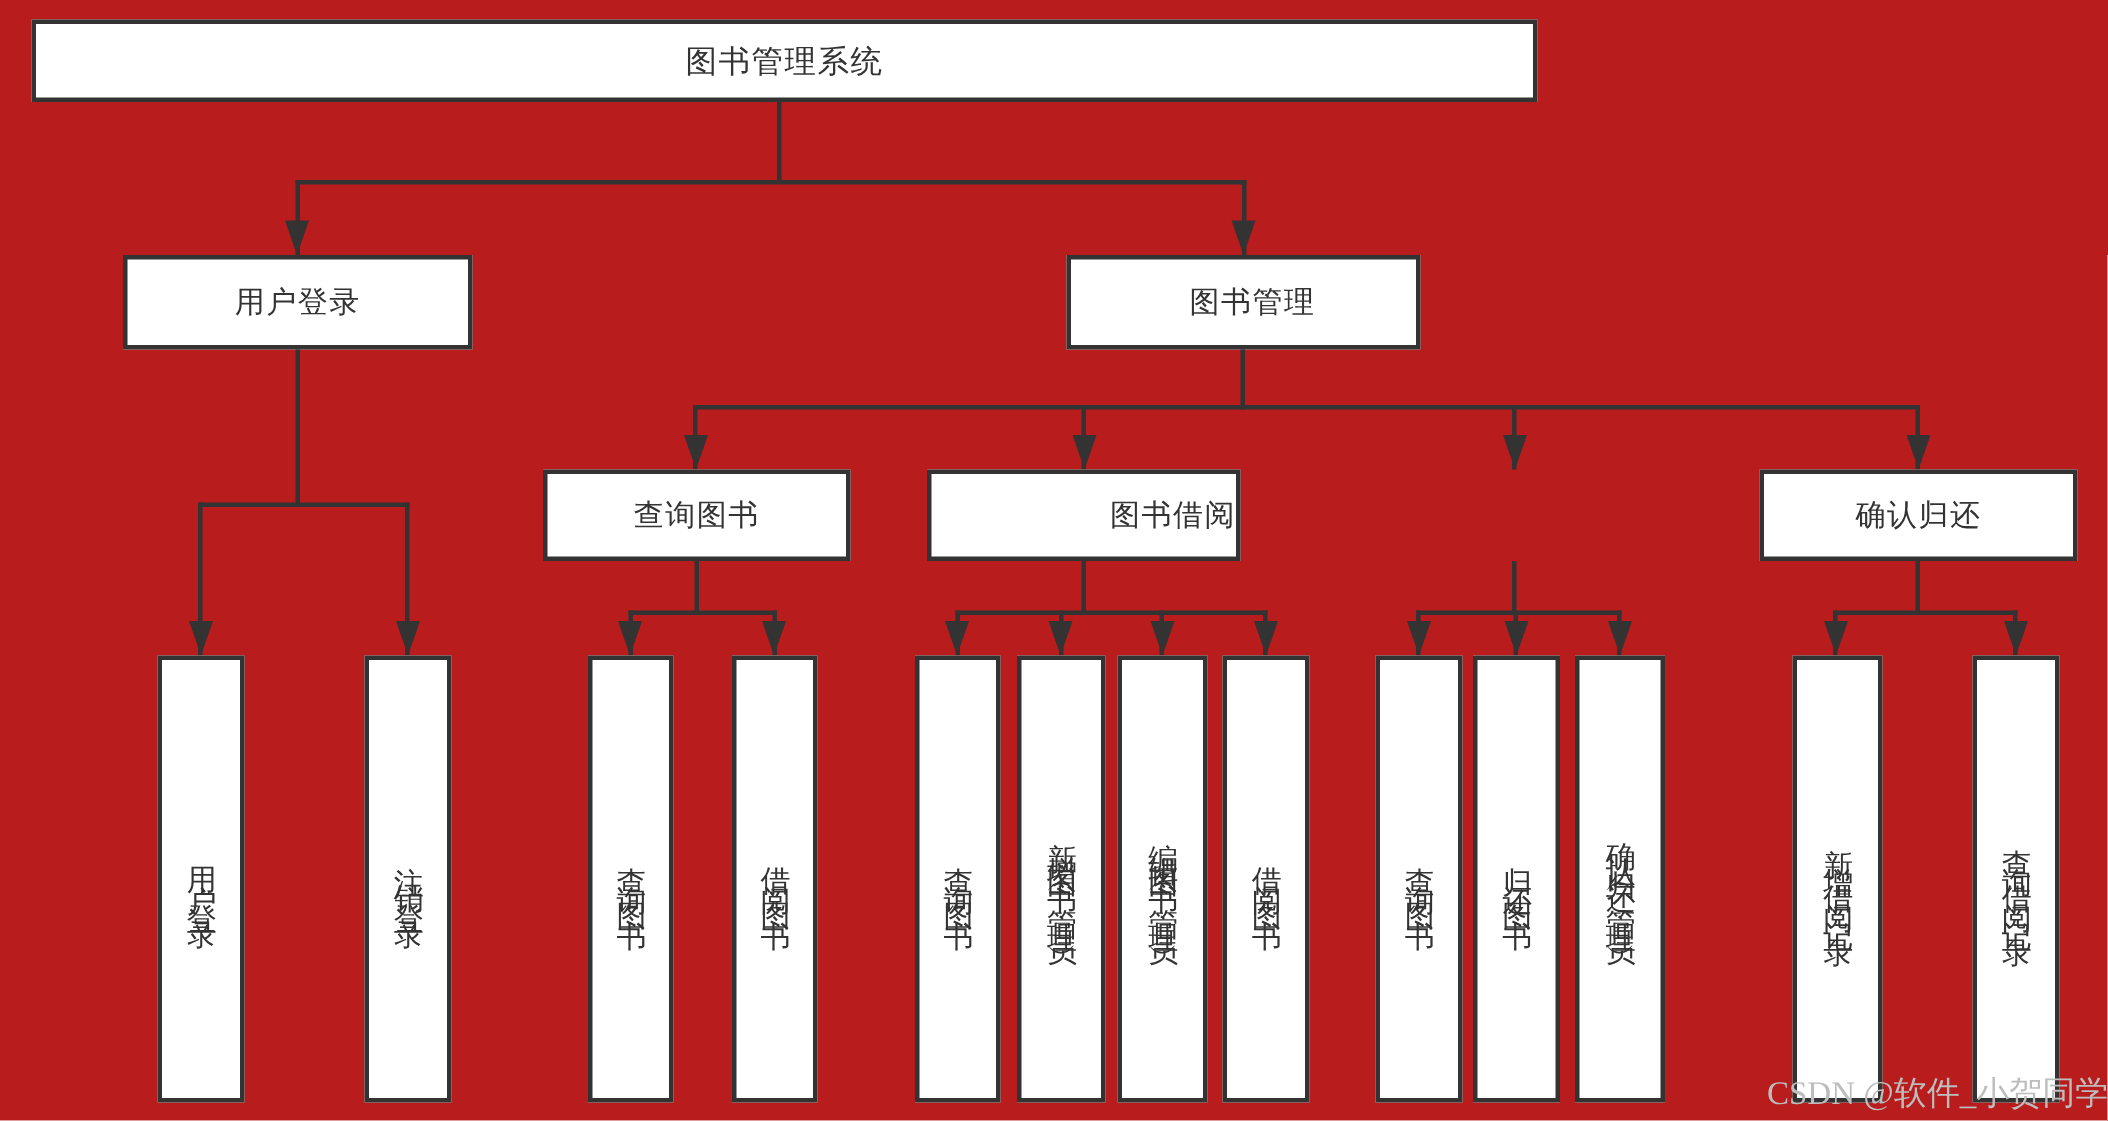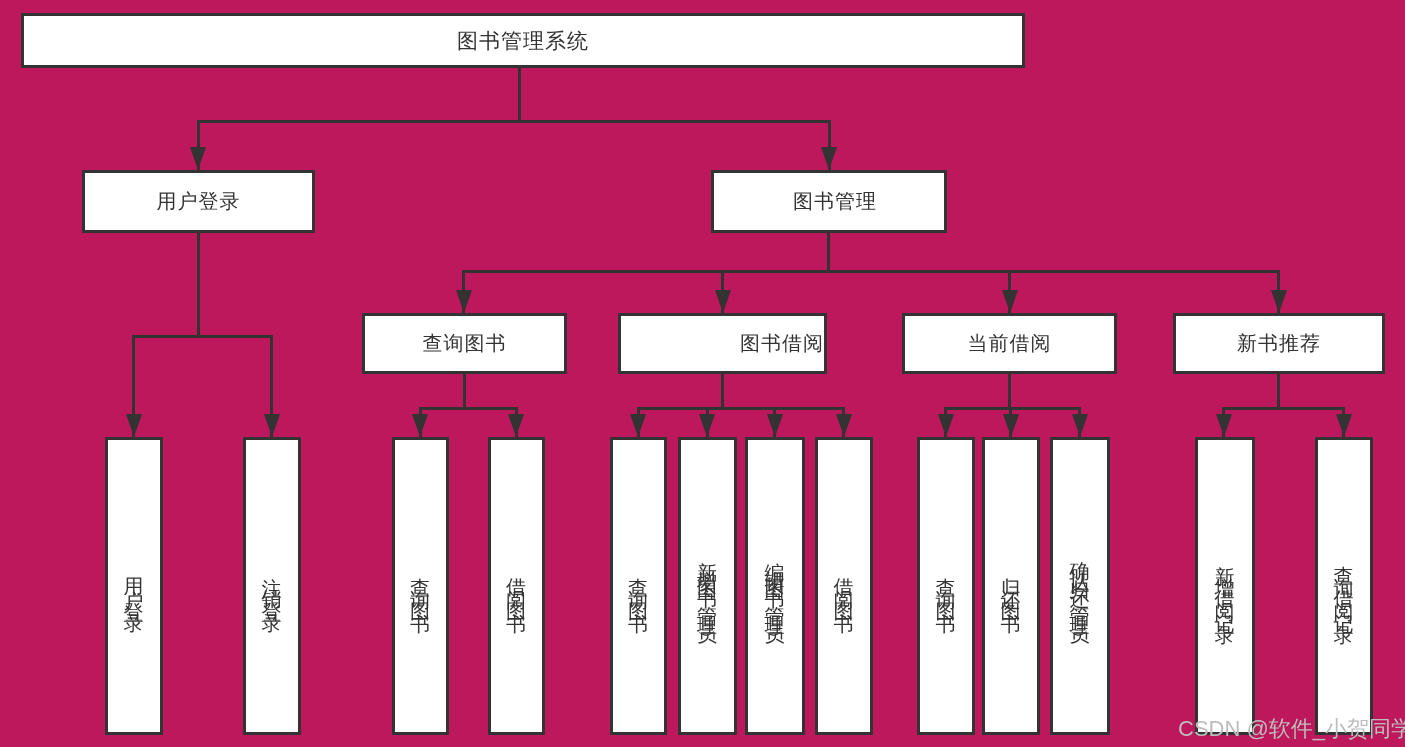--- a/index.html
+++ b/index.html
@@ -1,18 +1,18 @@
 <!DOCTYPE html>
 <html><head>
 <meta charset="utf-8">
 <style>
   html,body{margin:0;padding:0;background:#fff;}
   #stage{
-    position:relative;width:1405px;height:747px;background:#be185d;overflow:hidden;
-    font-family:Liberation Sans, sans-serif;color:#333333;
+    position:relative;width:1405px;height:747px;background:#b91c1c;overflow:hidden;
+    font-family:Liberation Serif, serif;color:#333333;
   }
   .box{
     position:absolute;background:#ffffff;border:3px solid #333333;box-sizing:border-box;
     display:flex;align-items:center;justify-content:center;
   }
   .hbox{font-size:20px;letter-spacing:1px;}
   .root{font-size:21px;}
   .vbox .lbl{
     writing-mode:vertical-rl;text-orientation:mixed;
     font-size:20px;letter-spacing:12px;line-height:1;white-space:nowrap;
@@ -71,25 +71,22 @@
   <div class="arrow" style="left:1002px;top:290px;"></div>
   <div class="vline" style="left:1277px;top:270px;height:43px;"></div>
   <div class="arrow" style="left:1271px;top:290px;"></div>
 
   <div class="box hbox" style="left:362px;top:313px;width:205px;height:61px;">
     <span class="lbl">查询图书</span>
   </div>
   <div class="box hbox" style="left:618px;top:313px;width:209px;height:61px;justify-content:flex-end;">
     <span class="lbl">图书借阅</span>
   </div>
-  <div class="box hbox" style="left:902px;top:313px;width:215px;height:61px;">
-    <span class="lbl">当前借阅</span>
-  </div>
   <div class="box hbox" style="left:1173px;top:313px;width:212px;height:61px;">
-    <span class="lbl">新书推荐</span>
+    <span class="lbl">确认归还</span>
   </div>
 
   <div class="vline" style="left:463px;top:374px;height:36px;"></div>
   <div class="hline" style="left:419px;top:407px;width:99px;"></div>
   <div class="vline" style="left:419px;top:407px;height:30px;"></div>
   <div class="arrow" style="left:412px;top:414px;"></div>
   <div class="vline" style="left:515px;top:407px;height:30px;"></div>
   <div class="arrow" style="left:508px;top:414px;"></div>
 
   <div class="vline" style="left:721px;top:374px;height:36px;"></div>

